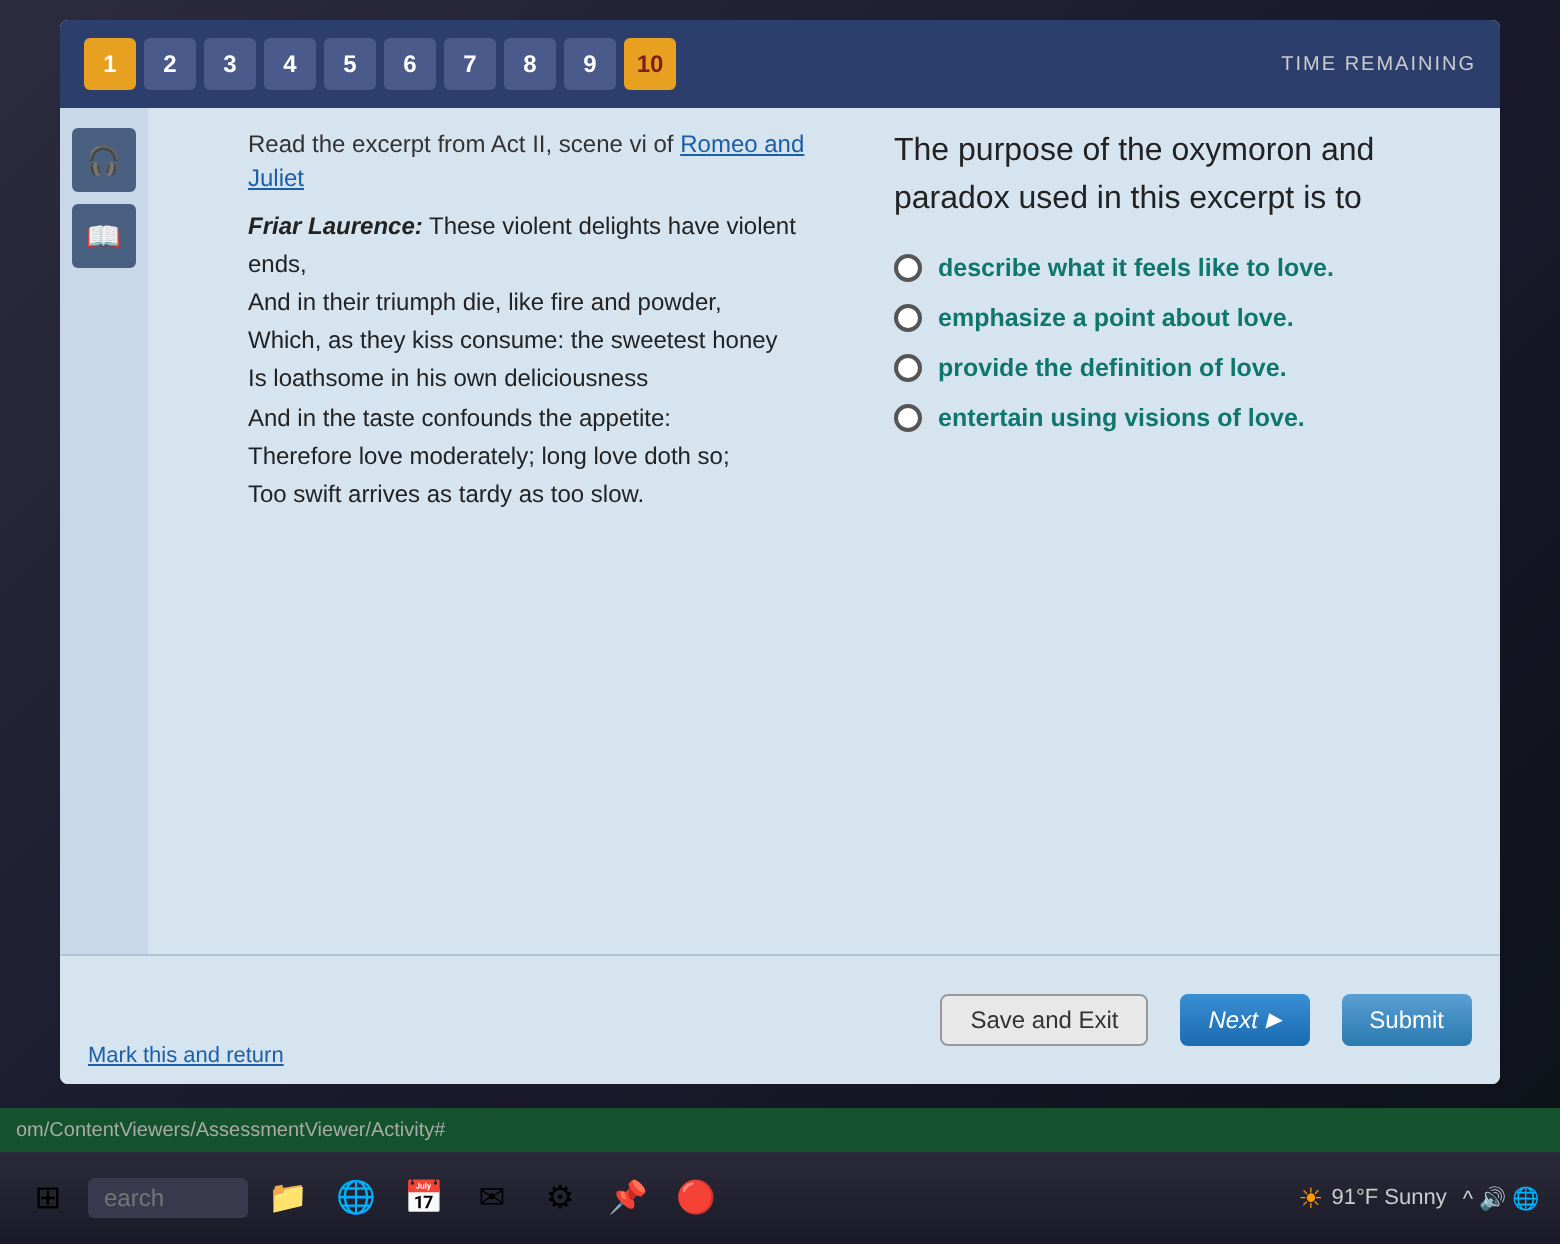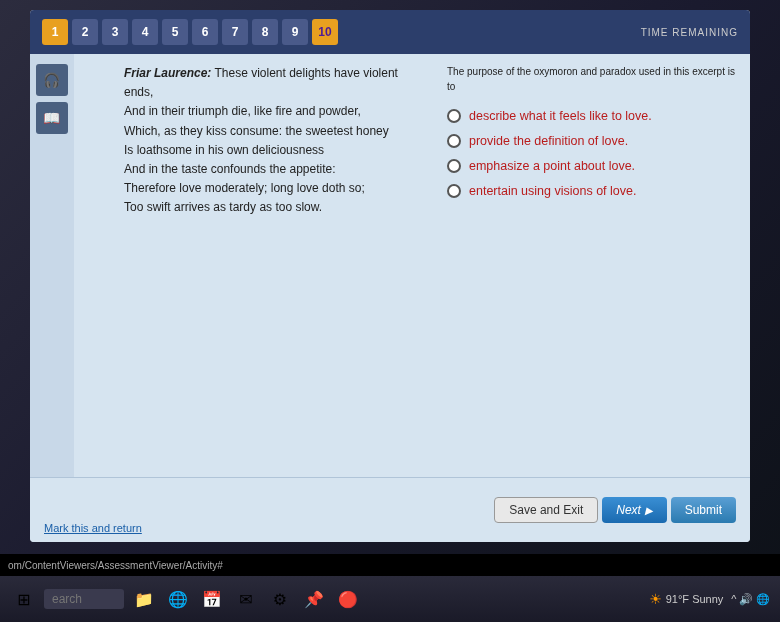--- a/index.html
+++ b/index.html
@@ -69,21 +69,21 @@
       border-radius: 3px;
       font-size: 12px;
       font-weight: bold;
       color: #fff;
       background: #4a5a8a;
       cursor: pointer;
     }
 
     .q-num.active {
       background: #e8a020;
-      color: #4c1d95;
+      color: #7f1d1d;
     }
 
     .q-num.answered {
       background: #e8a020;
       color: #fff;
     }
 
     .timer-area {
       text-align: center;
       color: #fff;
@@ -150,39 +150,40 @@
       font-style: italic;
       font-weight: bold;
     }
 
     .right-panel {
       flex: 1;
       padding-left: 10px;
     }
 
     .question-text {
-      font-size: 10px;
+      font-size: 16px;
       color: #222;
       margin-bottom: 14px;
       line-height: 1.5;
     }
 
     .answer-options {
       display: flex;
       flex-direction: column;
       gap: 10px;
     }
 
     .answer-option {
       display: flex;
       align-items: center;
       gap: 8px;
       font-size: 12.5px;
-      color: #b91c1c;
-      cursor: pointer;
+      color: #0f766e;
+      cursor: pointer;
+      font-weight: bold;
     }
 
     .radio-circle {
       width: 14px;
       height: 14px;
       border: 2px solid #555;
       border-radius: 50%;
       flex-shrink: 0;
       margin-top: 1px;
       background: #fff;
@@ -201,21 +202,21 @@
     .mark-return {
       color: #1a5fa8;
       font-size: 11px;
       text-decoration: underline;
       cursor: pointer;
       margin-top: 36px;
     }
 
     .action-buttons {
       display: flex;
-      gap: 4px;
+      gap: 16px;
     }
 
     .btn-save {
       background: #e8e8e8;
       border: 1px solid #999;
       border-radius: 4px;
       padding: 5px 14px;
       font-size: 12px;
       color: #333;
       cursor: pointer;
@@ -304,21 +305,21 @@
       font-size: 14px;
     }
 
     
     .address-bar {
       position: absolute;
       bottom: 46px;
       left: 0;
       right: 0;
       height: 22px;
-      background: #000000;
+      background: #14532d;
       display: flex;
       align-items: center;
       padding: 0 8px;
     }
 
     .address-text {
       color: #aaa;
       font-size: 10px;
     }
   </style>
@@ -352,20 +353,24 @@
   <div style="display:flex; flex:1; position:relative;">
 
     <div style="display:flex; flex-direction:column; gap:6px; padding: 10px 6px; background:#c8d8e8;">
       <div class="side-icon">🎧</div>
       <div class="side-icon">📖</div>
     </div>
 
     <div class="content-area">
 
       <div class="left-panel">
+        <p class="passage-instruction">
+          <span>Read the excerpt from Act II, scene vi of</span>
+          <a>Romeo and Juliet</a>
+        </p>
         <p class="passage-text">
           <span class="speaker">Friar Laurence:</span>
           These violent delights have violent ends,<br>
           And in their triumph die, like fire and powder,<br>
           Which, as they kiss consume: the sweetest honey<br>
           Is loathsome in his own deliciousness<br>
           And in the taste confounds the appetite:<br>
           Therefore love moderately; long love doth so;<br>
           Too swift arrives as tardy as too slow.
         </p>
@@ -373,25 +378,25 @@
 
       <div class="right-panel">
         <p class="question-text">The purpose of the oxymoron and paradox used in this excerpt is to</p>
         <div class="answer-options">
           <div class="answer-option">
             <div class="radio-circle"></div>
             <span>describe what it feels like to love.</span>
           </div>
           <div class="answer-option">
             <div class="radio-circle"></div>
-            <span>provide the definition of love.</span>
+            <span>emphasize a point about love.</span>
           </div>
           <div class="answer-option">
             <div class="radio-circle"></div>
-            <span>emphasize a point about love.</span>
+            <span>provide the definition of love.</span>
           </div>
           <div class="answer-option">
             <div class="radio-circle"></div>
             <span>entertain using visions of love.</span>
           </div>
         </div>
       </div>
     </div>
   </div>
 

